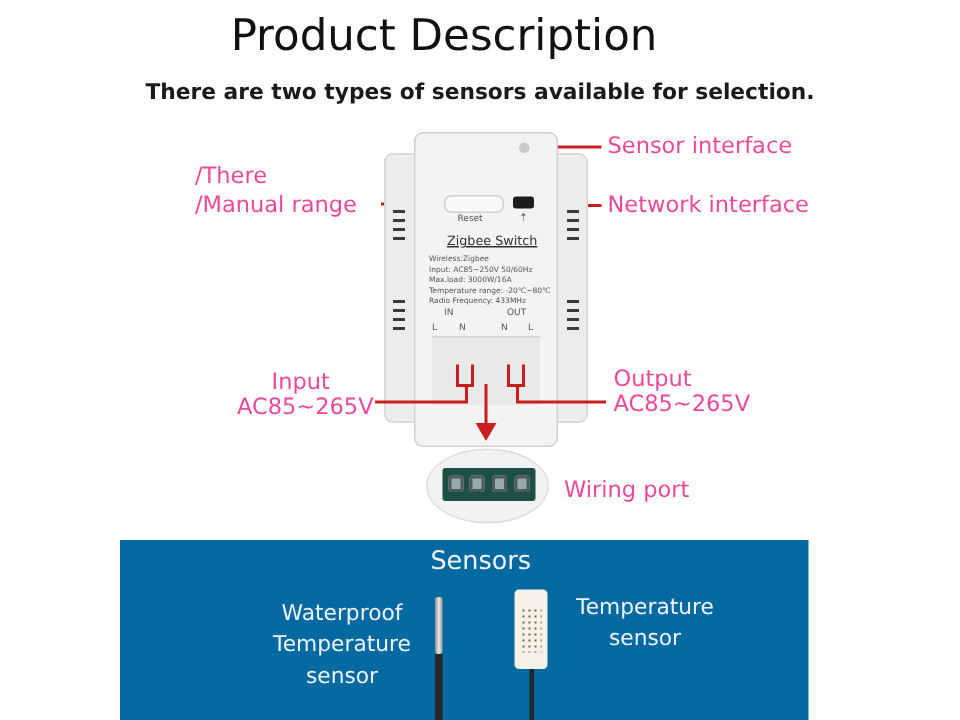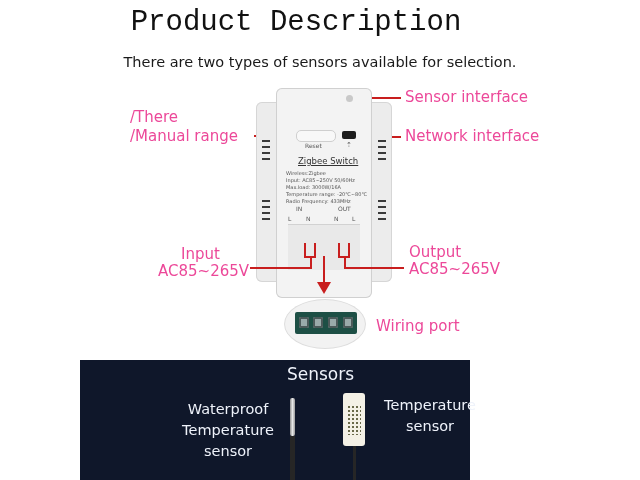--- a/index.html
+++ b/index.html
@@ -1,20 +1,20 @@
 <!DOCTYPE html>
 <html><head>
   <meta charset="utf-8">
   <style>
     html, body { margin:0; padding:0; }
     body { width:640px; height:480px; background:#ffffff; position:relative; overflow:hidden;
            font-family:"DejaVu Sans", sans-serif; color:#111; }
     .abs { position:absolute; }
-    .title { left:0; width:592px; top:6px; text-align:center; font-size:29px; color:#111;font-family:Liberation Mono, monospace; }
-    .subtitle { left:0; width:640px; top:54px; text-align:center; font-size:14.5px; font-weight:normal; color:#1a1a1a; }
+    .title { left:0; width:592px; top:6px; text-align:center; font-size:29px; color:#111; }
+    .subtitle { left:0; width:640px; top:54px; text-align:center; font-size:14.5px; font-weight:bold; color:#1a1a1a; }
     .label { font-size:15px; color:#ec4899; line-height:19px; white-space:nowrap; }
     .redline { background:#c81e1e; position:absolute; }
     
     .device { left:256px; top:88px; width:136px; height:212px; }
     .dev-ears { position:absolute; left:0; top:14px; width:136px; height:180px; background:#ececec; border-radius:6px;
                 box-shadow: inset 0 0 0 1px #d6d6d6; }
     .dev-body { position:absolute; left:20px; top:0; width:96px; height:210px; background:#f3f3f3; border-radius:6px;
                 box-shadow: inset 0 0 0 1px #d0d0d0; }
     .hole { position:absolute; left:70px; top:7px; width:7px; height:7px; border-radius:50%; background:#c9c9c9; }
     .vent { position:absolute; width:8px; height:2px; background:#3a3a3a; }
@@ -22,21 +22,21 @@
     .net-led { position:absolute; left:86px; top:43px; width:14px; height:8px; background:#1d1d1d; border-radius:2px; }
     .tiny { position:absolute; font-size:5px; color:#555; white-space:nowrap; line-height:6px; }
     .ss-title { position:absolute; left:44px; top:68px; font-size:8.5px; color:#333; text-decoration:underline; }
     .bottom-cover { position:absolute; left:26px; top:135px; width:84px; height:45px; background:#e9e9e9; border-top:1px solid #d2d2d2; }
     .arrow-shaft { left:323px; top:256px; width:2px; height:28px; background:#c81e1e; }
     .arrow-head { left:317px; top:282px; width:0; height:0; border-left:7px solid transparent; border-right:7px solid transparent; border-top:12px solid #c81e1e; }
     .port { left:285px; top:300px; width:80px; height:48px; background:#f2f2f2; border-radius:40px/24px; box-shadow:0 0 0 1px #ddd; }
     .term-block { position:absolute; left:10px; top:12px; width:62px; height:22px; background:#1d4f45; border-radius:2px; }
     .screw { position:absolute; top:5px; width:10px; height:11px; background:#9aa; border-radius:2px; box-shadow: inset 0 0 0 2px #4c5a5a; }
     
-    .panel { left:80px; top:360px; width:390px; height:120px; background:#0f172a; }
+    .panel { left:80px; top:360px; width:459px; height:120px; background:#0369a1; }
     .panel-title { position:absolute; left:0; width:481px; top:4px; text-align:center; color:#eef2fa; font-size:17px; }
     .panel-text { position:absolute; color:#eef2fa; font-size:14.5px; text-align:center; line-height:21px; }
     .probe { position:absolute; left:210px; top:38px; width:5px; height:38px; background:linear-gradient(90deg,#8c8c8c,#e6e6e6,#9a9a9a); border-radius:2px; }
     .probe-cable { position:absolute; left:210px; top:76px; width:5px; height:44px; background:#262626; }
     .th-box { position:absolute; left:263px; top:33px; width:22px; height:53px; background:#f4f1e6; border-radius:3px; }
     .th-dots { position:absolute; left:4px; top:12px; width:14px; height:30px;
                background-image: radial-gradient(#6a6a4a 0.8px, transparent 1px); background-size:4px 4px; }
     .th-cable { position:absolute; left:273px; top:86px; width:3px; height:34px; background:#262626; }
   </style>
 </head>

